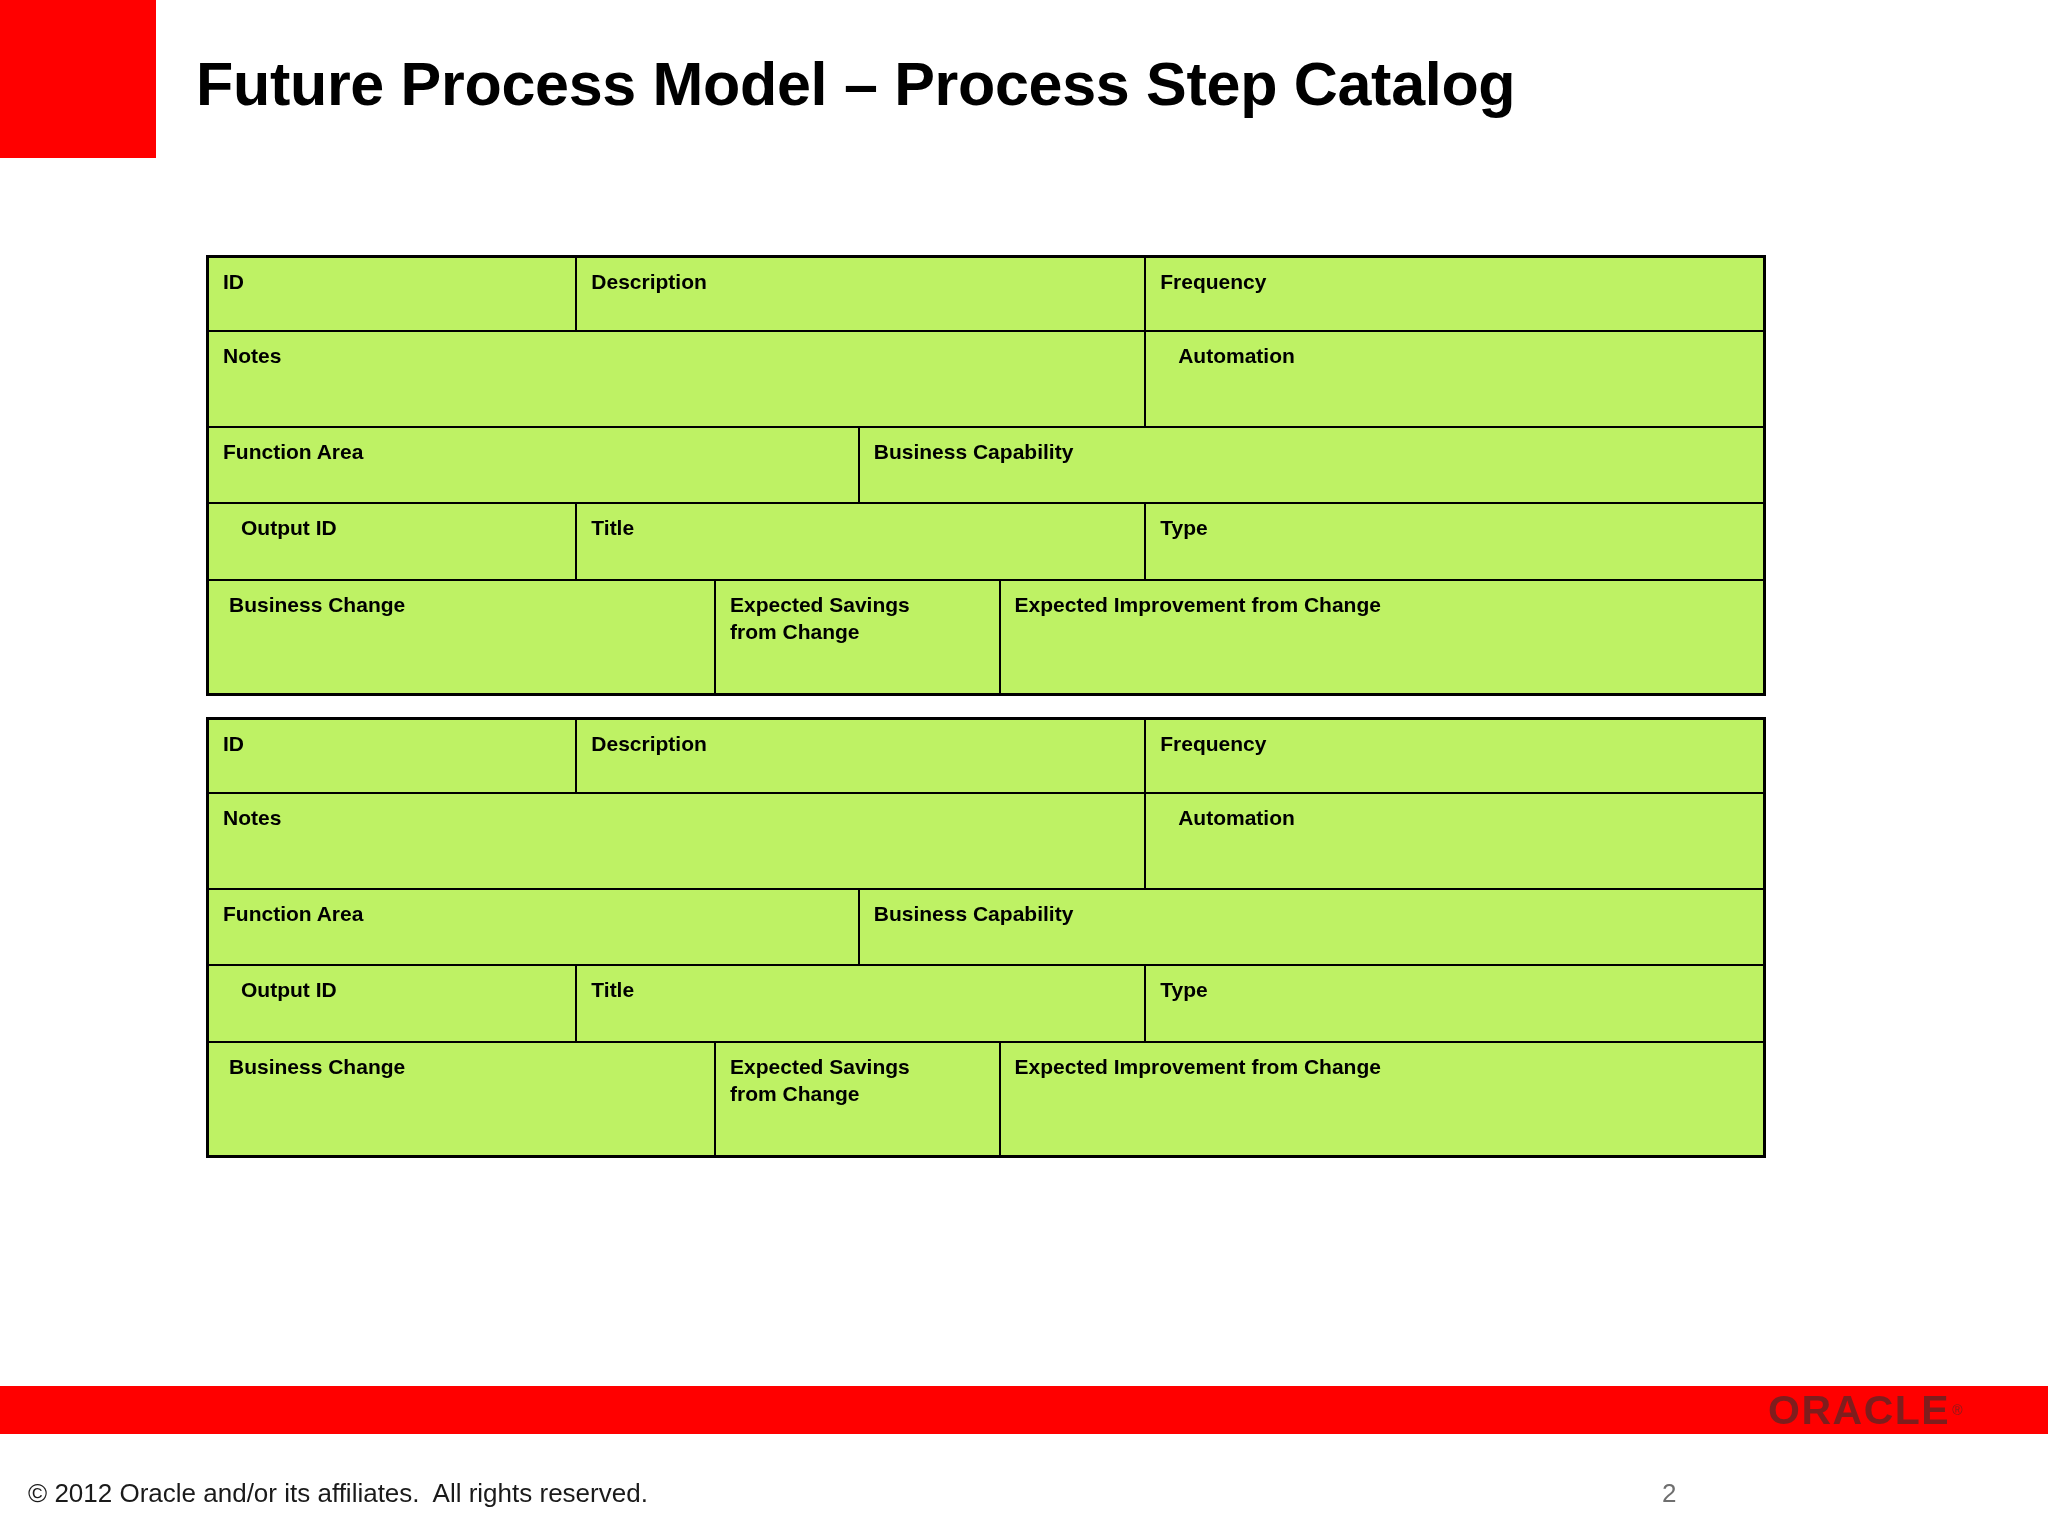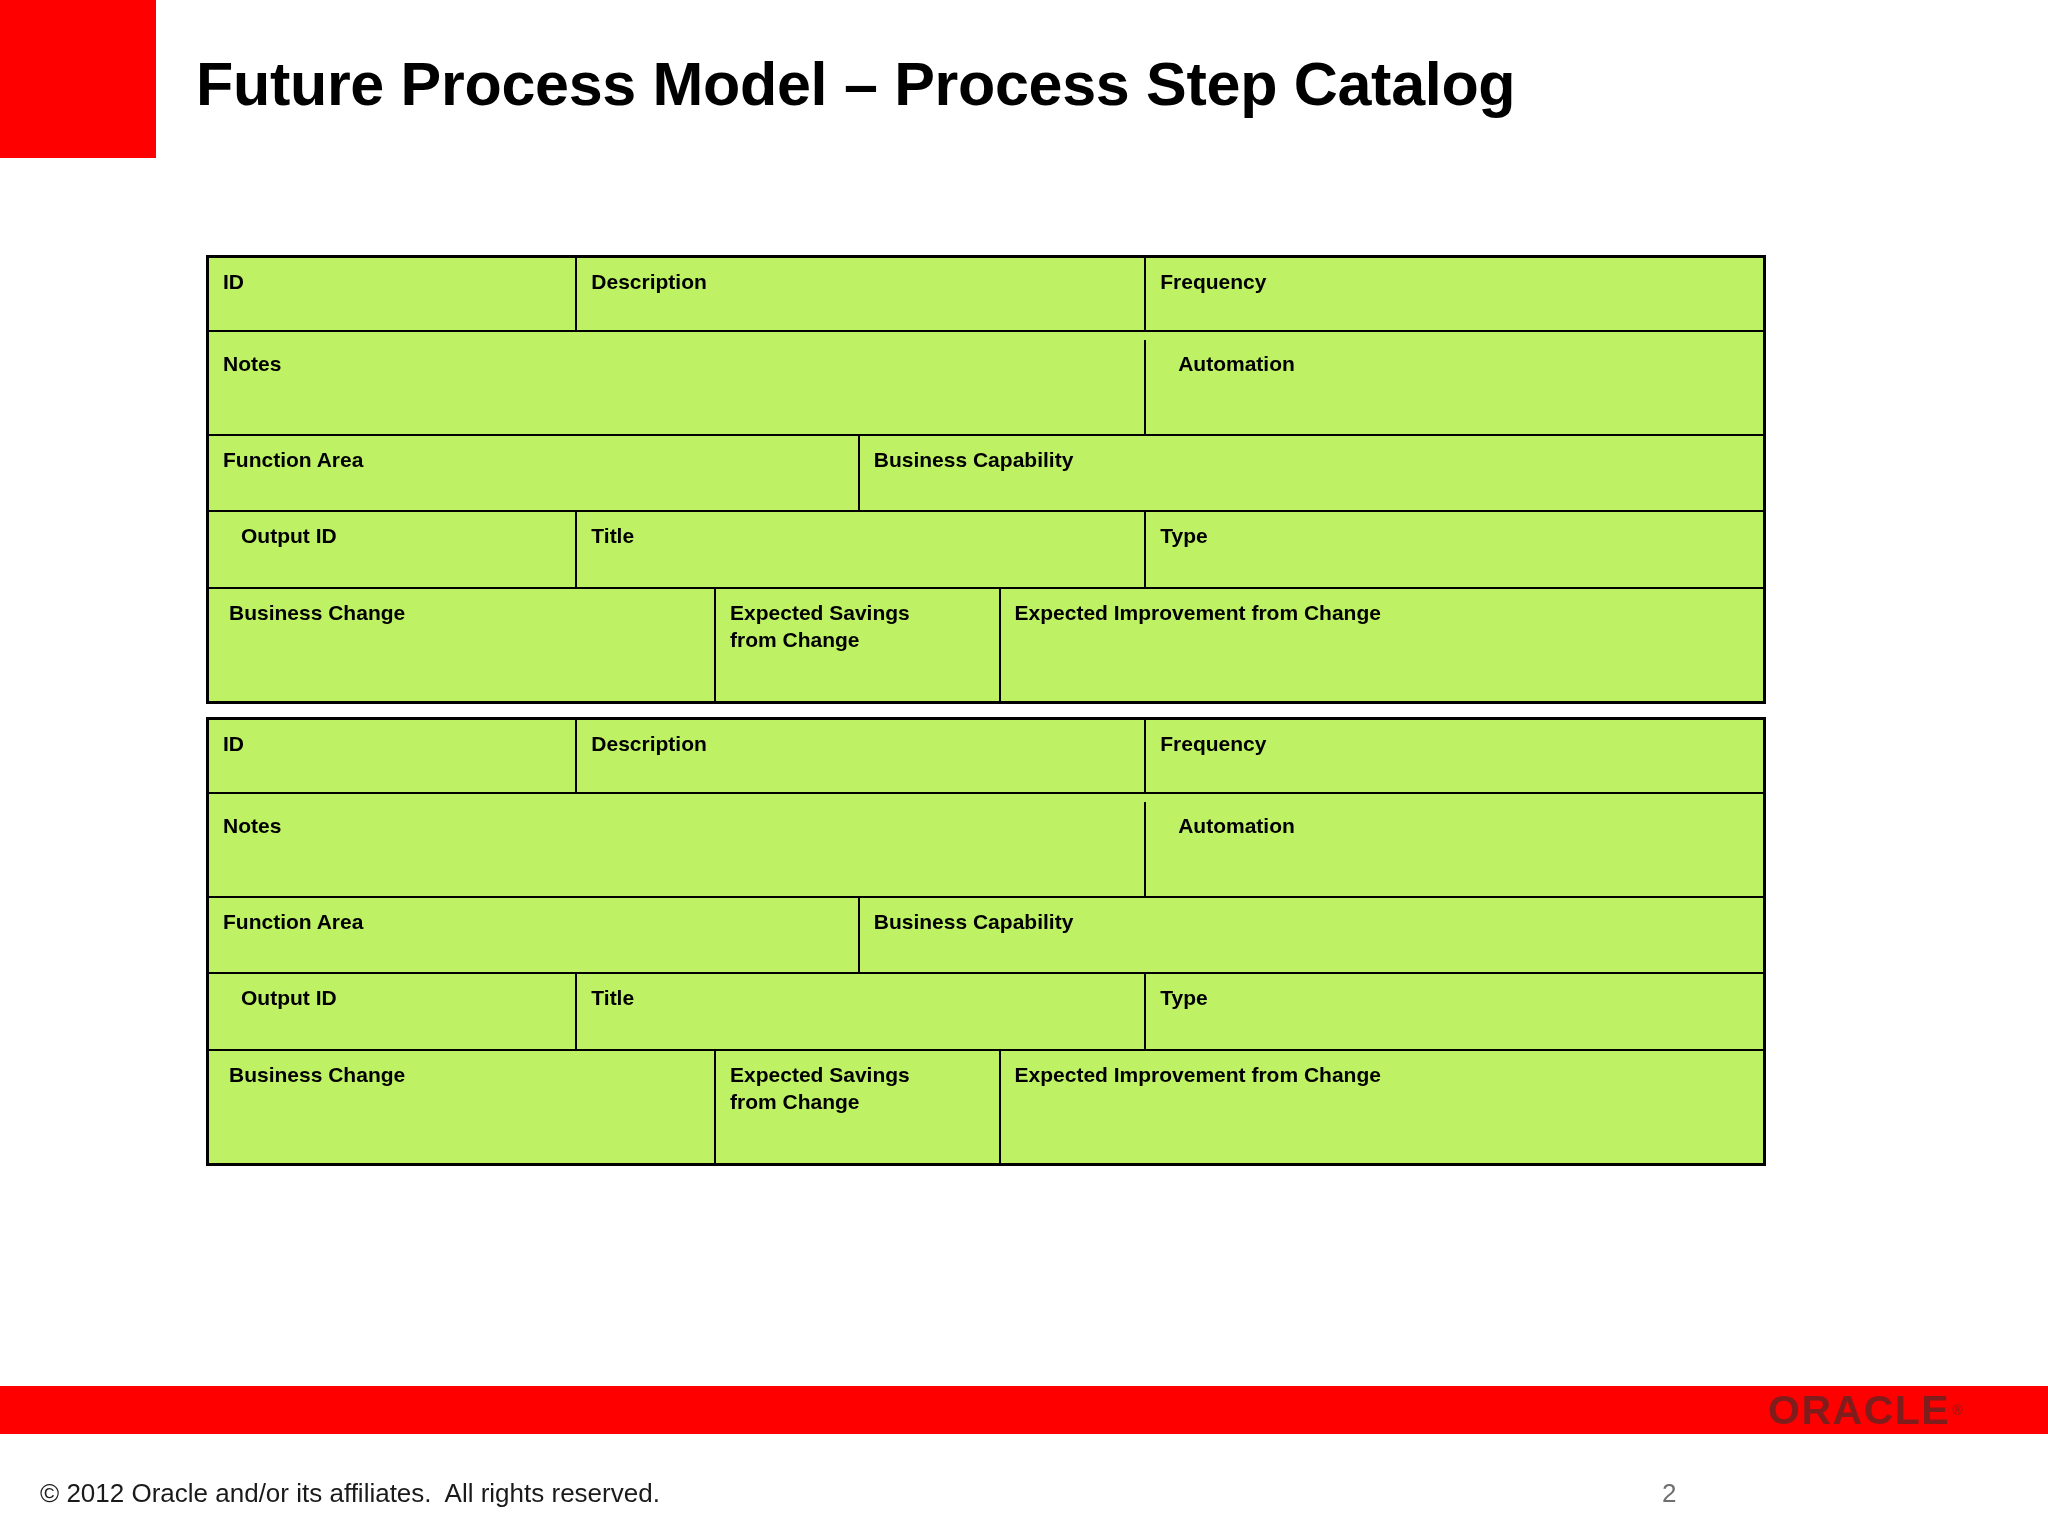--- a/index.html
+++ b/index.html
@@ -67,21 +67,21 @@
     padding: 10px 14px 0 14px;
     font-size: 21px;
     font-weight: bold;
     color: #000000;
     line-height: 1.30;
   }
   .cat-cell:last-child { border-right: none; }
 
   
   .row-id        { height: 74px; }
-  .row-notes     { height: 96px; margin-top: 8px; }
+  .row-notes     { height: 96px; }
   .row-function  { height: 76px; }
   .row-output    { height: 77px; }
   .row-change    { height: 112px; }
 
   
   .c-id        { width: 369px; }
   .c-desc      { width: 570px; }
   .c-freq      { width: 618px; }
 
   .c-notes     { width: 939px; }
@@ -121,21 +121,21 @@
     line-height: 1;
   }
   .oracle-logo .reg {
     font-size: 14px;
     vertical-align: super;
     margin-left: 2px;
     font-weight: normal;
   }
   .copyright {
     position: absolute;
-    left: 40px;
+    left: 28px;
     top: 1478px;
     font-size: 26px;
     color: #1a1a1a;
     white-space: pre;
   }
   .page-number {
     position: absolute;
     left: 1662px;
     top: 1478px;
     font-size: 26px;

